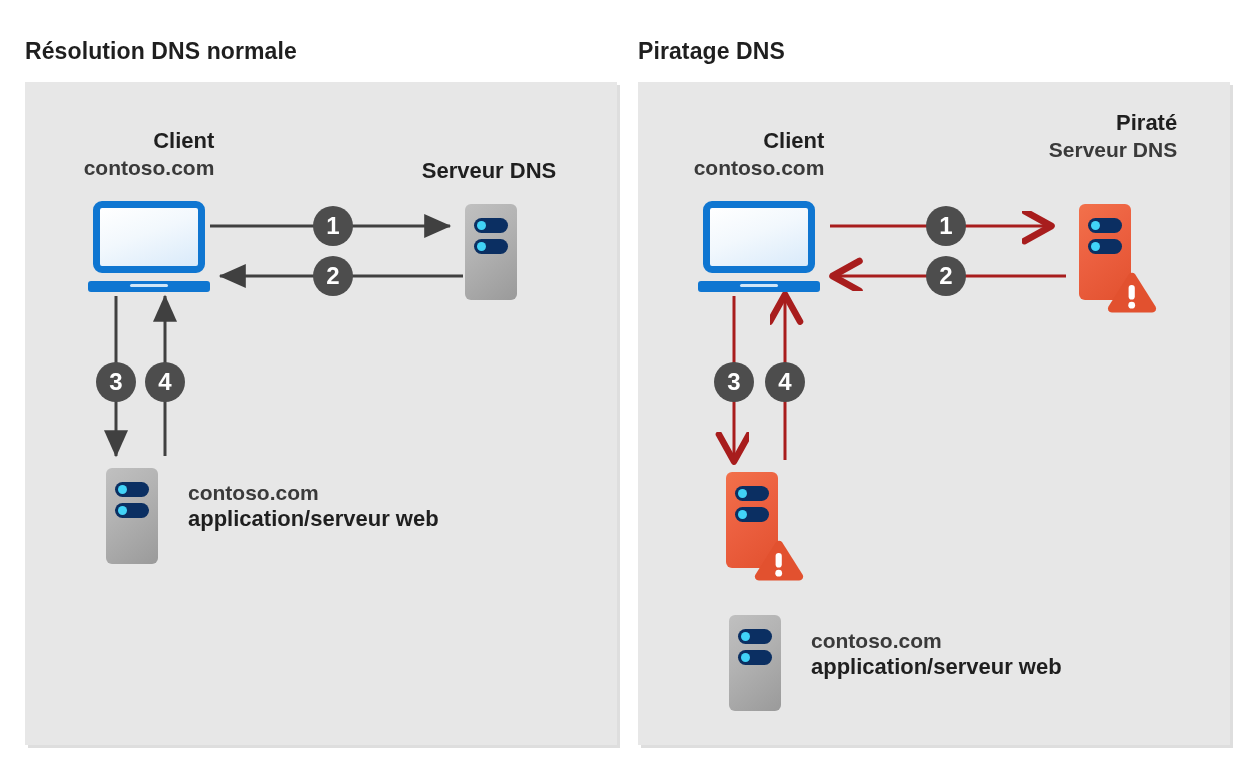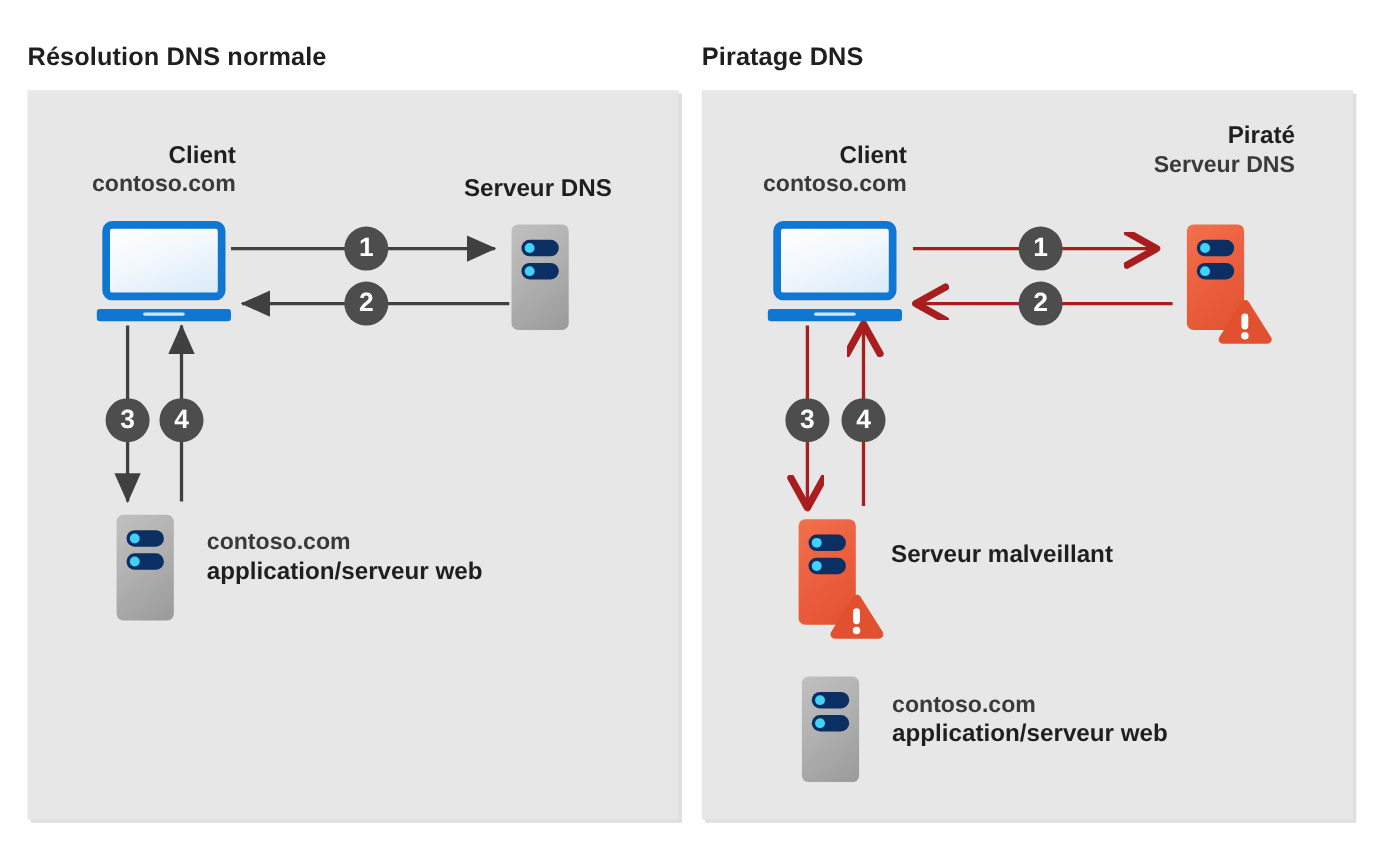--- a/index.html
+++ b/index.html
@@ -262,23 +262,20 @@
       </div>
       <div class="pill p2">
         <div class="dot"></div>
       </div>
       <svg class="warn" viewBox="0 0 52 46" xmlns="http://www.w3.org/2000/svg">
         <path d="M23.0 4.0 a4 4 0 0 1 6.0 0 L49.5 36.5 a4 4 0 0 1 -3.3 6.1 L5.8 42.6 a4 4 0 0 1 -3.3 -6.1 z" fill="#e2512f"></path>
         <rect x="22.6" y="15" width="6.2" height="14.5" rx="3.1" fill="#ffffff"></rect>
         <circle cx="25.7" cy="35.2" r="3.4" fill="#ffffff"></circle>
       </svg>
     </div>
-    <div class="lbl" style="left:172px; top:409px;">
-      <span class="b">Serveur malveillant</span>
-    </div>
 
     <div class="server" style="left:91px; top:533px;">
       <div class="box"></div>
       <div class="pill p1">
         <div class="dot"></div>
       </div>
       <div class="pill p2">
         <div class="dot"></div>
       </div>
     </div>

